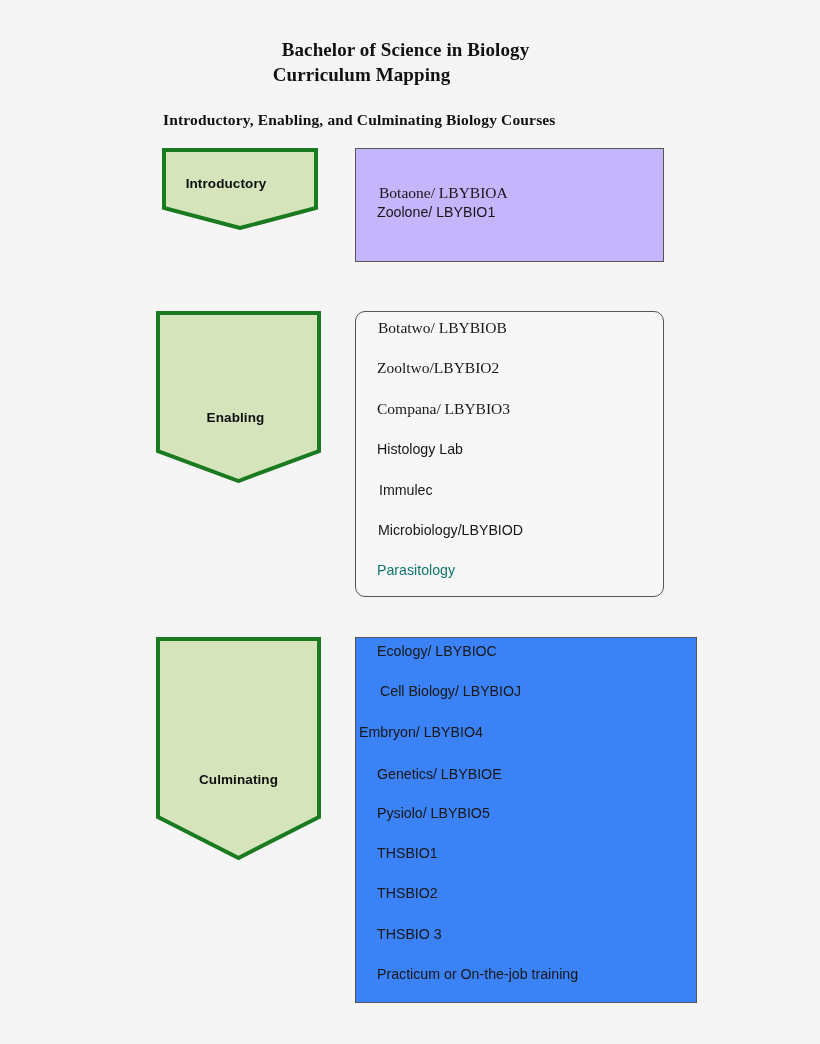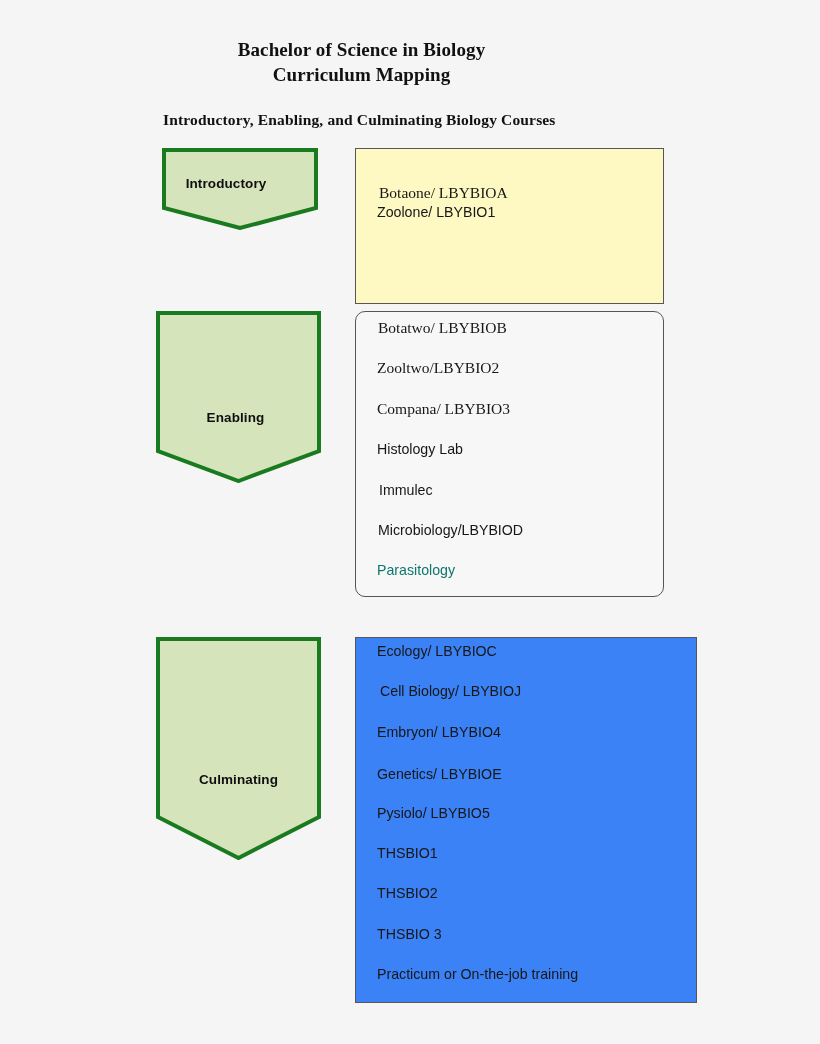--- a/index.html
+++ b/index.html
@@ -29,21 +29,21 @@
     left: 0;
     width: 723px;
     text-align: center;
     font-family: "Liberation Serif", serif;
     font-weight: bold;
     font-size: 19px;
     line-height: 25px;
     color: #111;
     letter-spacing: 0.1px;
   }
-  .doc-title.line1 { top: 37px; }
+  .doc-title.line1 { top: 37px; padding-left: 44px; }
   .doc-title.line2 { top: 62px; }
 
   .section-subtitle {
     position: absolute;
     left: 163px;
     top: 110px;
     font-family: "Liberation Serif", serif;
     font-weight: bold;
     font-size: 15.5px;
     line-height: 20px;
@@ -108,21 +108,21 @@
 
   <div class="doc-title line1">Bachelor of Science in Biology</div>
   <div class="doc-title line2">Curriculum Mapping</div>
   <div class="section-subtitle">Introductory, Enabling, and Culminating Biology Courses</div>
 
   <div id="stages-root">
       <svg class="stage-shape" width="156" height="82" viewBox="0 0 156 82" style="left: 162px; top: 148px;">
         <polygon points="2,2 154,2 154,60 78,80 2,60" fill="#d6e4bc" stroke="#1a7a1f" stroke-width="4" stroke-linejoin="miter"></polygon>
       </svg>
       <div class="stage-label" style="left: 162px; top: 176px; width: 128px;">Introductory</div>
-      <div class="course-box" style="left: 355px; top: 148px; width: 309px; height: 156px; background: #fef9c3; border-color: rgb(86, 86, 86);">
+      <div class="course-box" style="left: 355px; top: 148px; width: 309px; height: 114px; background: #c4b5fd; border-color: rgb(86, 86, 86);">
         <ul class="course-list">
           <li class="course-item serif" style="left: 23px; top: 35px; color: rgb(23, 23, 23);">Botaone/ LBYBIOA</li>
           <li class="course-item sans" style="left: 21px; top: 54px; color: rgb(23, 23, 23);">Zoolone/ LBYBIO1</li>
         </ul>
       </div>
       <svg class="stage-shape" width="165" height="172" viewBox="0 0 165 172" style="left: 156px; top: 311px;">
         <polygon points="2,2 163,2 163,140 82.5,170 2,140" fill="#d6e4bc" stroke="#1a7a1f" stroke-width="4" stroke-linejoin="miter"></polygon>
       </svg>
       <div class="stage-label" style="left: 156px; top: 410px; width: 159px;">Enabling</div>
       <div class="course-box" style="left: 355px; top: 311px; width: 309px; height: 286px; background: rgb(247, 247, 247); border-color: rgb(86, 86, 86); border-radius: 10px;">
@@ -137,21 +137,21 @@
         </ul>
       </div>
       <svg class="stage-shape" width="165" height="223" viewBox="0 0 165 223" style="left: 156px; top: 637px;">
         <polygon points="2,2 163,2 163,180 82.5,221 2,180" fill="#d6e4bc" stroke="#1a7a1f" stroke-width="4" stroke-linejoin="miter"></polygon>
       </svg>
       <div class="stage-label" style="left: 156px; top: 772px; width: 165px;">Culminating</div>
       <div class="course-box" style="left: 355px; top: 637px; width: 342px; height: 366px; background: #3b82f6; border-color: rgb(86, 86, 86);">
         <ul class="course-list">
           <li class="course-item sans" style="left: 21px; top: 4px; color: rgb(23, 23, 23);">Ecology/ LBYBIOC</li>
           <li class="course-item sans" style="left: 24px; top: 44.4px; color: rgb(23, 23, 23);">Cell Biology/ LBYBIOJ</li>
-          <li class="course-item sans" style="left: 21px; top: 84.8px; color: rgb(23, 23, 23);">Embryon/ LBYBIO4</li>
+          <li class="course-item sans" style="left: 3px; top: 84.8px; color: rgb(23, 23, 23);">Embryon/ LBYBIO4</li>
           <li class="course-item sans" style="left: 21px; top: 127px; color: rgb(23, 23, 23);">Genetics/ LBYBIOE</li>
           <li class="course-item sans" style="left: 21px; top: 165.6px; color: rgb(23, 23, 23);">Pysiolo/ LBYBIO5</li>
           <li class="course-item sans" style="left: 21px; top: 206px; color: rgb(23, 23, 23);">THSBIO1</li>
           <li class="course-item sans" style="left: 21px; top: 246.4px; color: rgb(23, 23, 23);">THSBIO2</li>
           <li class="course-item sans" style="left: 21px; top: 286.8px; color: rgb(23, 23, 23);">THSBIO 3</li>
           <li class="course-item sans" style="left: 21px; top: 327.2px; color: rgb(23, 23, 23);">Practicum or On-the-job training</li>
         </ul>
       </div>
     </div>
 

